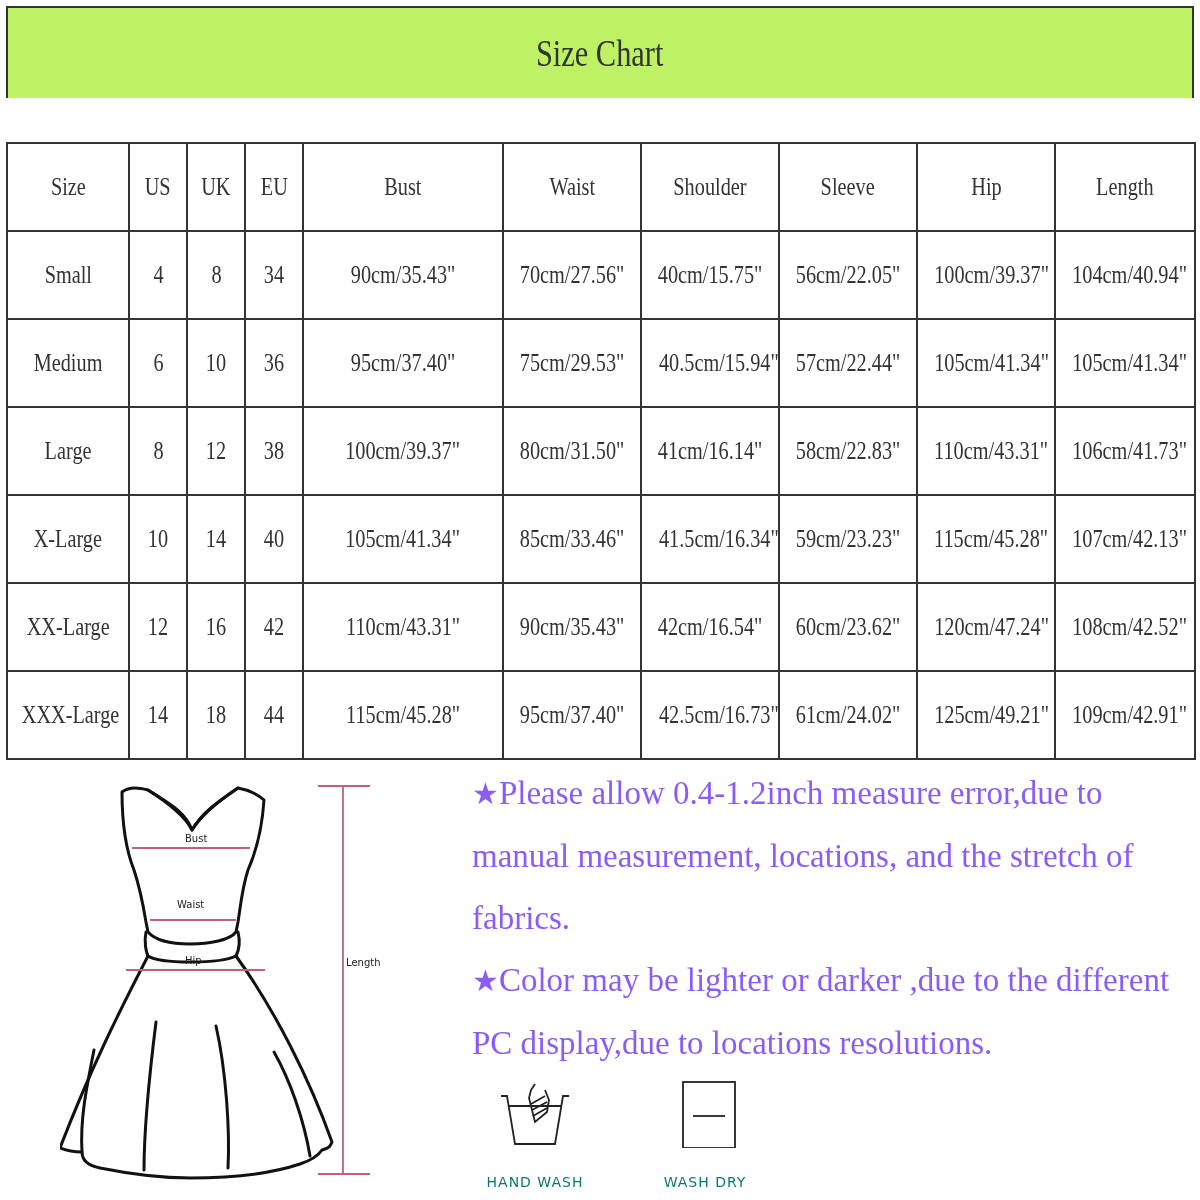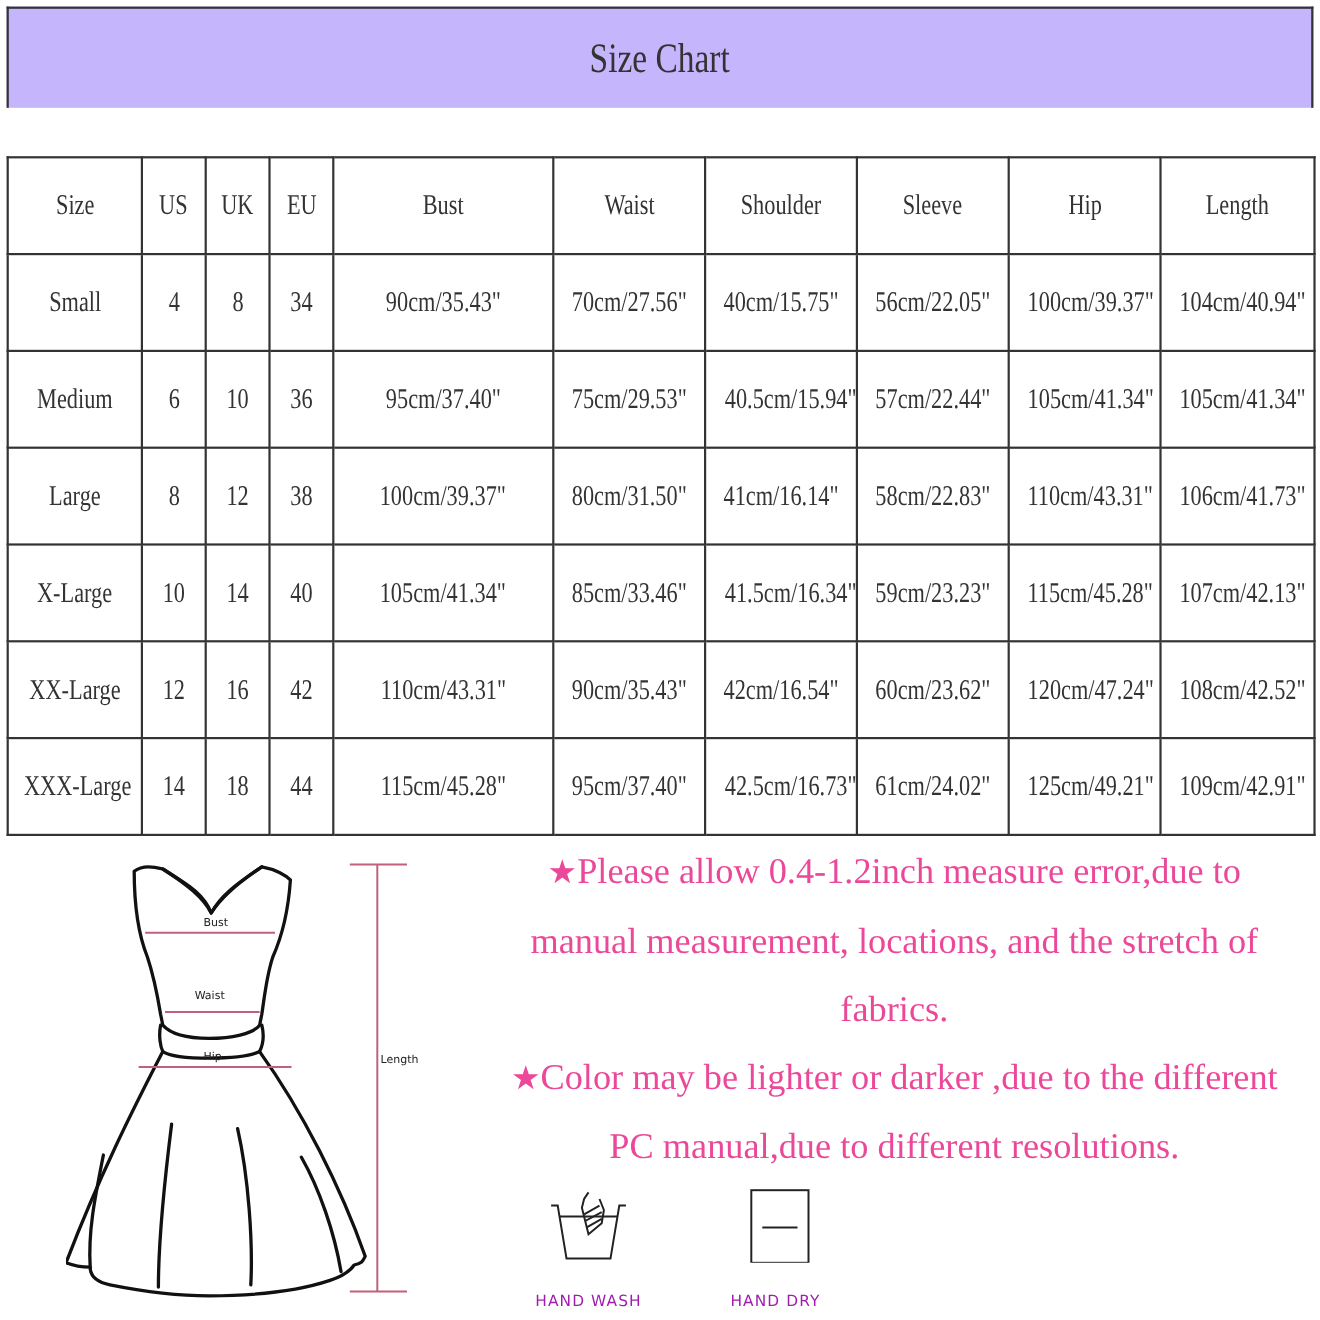--- a/index.html
+++ b/index.html
@@ -1,28 +1,28 @@
 <!DOCTYPE html>
 <html><head>
 <meta charset="utf-8">
 <style>
   html, body { margin: 0; padding: 0; background: #ffffff; }
   body { width: 1200px; height: 1200px; position: relative; overflow: hidden; font-family: "Liberation Serif", serif; color: #222; }
   .chart-wrap { position: absolute; left: 6px; top: 6px; width: 1188px; }
-  .title-wrap { border: 2px solid #333; border-bottom: none; height: 90px; background: #c4b5fd; display:flex; align-items:center; justify-content:center; }
+  .title-wrap { border: 2px solid #333; border-bottom: none; height: 90px; background: #bef264; display:flex; align-items:center; justify-content:center; }
   .title-wrap span { font-size: 38px; display:inline-block; transform: scaleX(0.8); color:#333; }
   table { border-collapse: collapse; width: 1188px; table-layout: fixed; margin-top: 44px; }
   td { border: 2px solid #333; height: 86px; text-align: center; font-size: 26px; color: #333; padding: 0; white-space: nowrap; overflow: hidden; }
   td span { display: inline-block; transform: scaleX(0.78); }
-  .notes { position: absolute; left: 453px; top: 762px; width: 720px; font-size: 33px; line-height: 62px; color: #ec4899; text-align: center; }
+  .notes { position: absolute; left: 472px; top: 762px; width: 720px; font-size: 33px; line-height: 62px; color: #8b5cf6; }
   .note { margin: 0; }
   .star { font-size: 30px; }
   .care { position: absolute; top: 1078px; left: 470px; width: 700px; height: 122px; }
   .care-item { position: absolute; text-align: center; width: 140px; }
-  .care-label { font-family: "DejaVu Sans", sans-serif; font-size: 14px; letter-spacing: 1px; color: #a21caf; margin-top: 22px; }
+  .care-label { font-family: "DejaVu Sans", sans-serif; font-size: 14px; letter-spacing: 1px; color: #0f766e; margin-top: 22px; }
   .dress { position: absolute; left: 60px; top: 770px; width: 360px; height: 420px; }
 </style>
 </head>
 <body>
 
 <div class="chart-wrap">
   <div class="title-wrap">
     <span>Size Chart</span>
   </div>
   <table>
@@ -149,21 +149,21 @@
   <g font-family="DejaVu Sans, sans-serif" font-size="10" fill="#222">
     <text x="125" y="72">Bust</text>
     <text x="117" y="138">Waist</text>
     <text x="125" y="194">Hip</text>
     <text x="286" y="196">Length</text>
   </g>
 </svg>
 
 <div class="notes">
   <p class="note"><span class="star">★</span><span>Please allow 0.4-1.2inch measure error,due to manual measurement, locations, and the stretch of fabrics.</span></p>
-  <p class="note"><span class="star">★</span><span>Color may be lighter or darker ,due to the different PC manual,due to different resolutions.</span></p>
+  <p class="note"><span class="star">★</span><span>Color may be lighter or darker ,due to the different PC display,due to locations resolutions.</span></p>
 </div>
 
 <div class="care">
   <div class="care-item" style="left:-5px">
     <svg width="80" height="70" viewBox="0 0 80 70">
       <g fill="none" stroke="#222" stroke-width="1.8">
         <path d="M6 18 L12 18 L20 66 L60 66 L68 18 L74 18"></path>
         <line x1="14" y1="28" x2="66" y2="28"></line>
         <path d="M40 6 L36 12 L34 20 L40 44 L52 34 L54 22 L50 12"></path>
         <line x1="36" y1="26" x2="50" y2="18"></line>
@@ -173,15 +173,15 @@
     </svg>
     <div class="care-label">HAND WASH</div>
   </div>
   <div class="care-item" style="left:165px">
     <svg width="80" height="70" viewBox="0 0 80 70">
       <g fill="none" stroke="#222" stroke-width="1.8">
         <rect x="18" y="4" width="52" height="66"></rect>
         <line x1="28" y1="38" x2="60" y2="38"></line>
       </g>
     </svg>
-    <div class="care-label">HAND  DRY</div>
+    <div class="care-label">WASH  DRY</div>
   </div>
 </div>
 
 </body></html>

